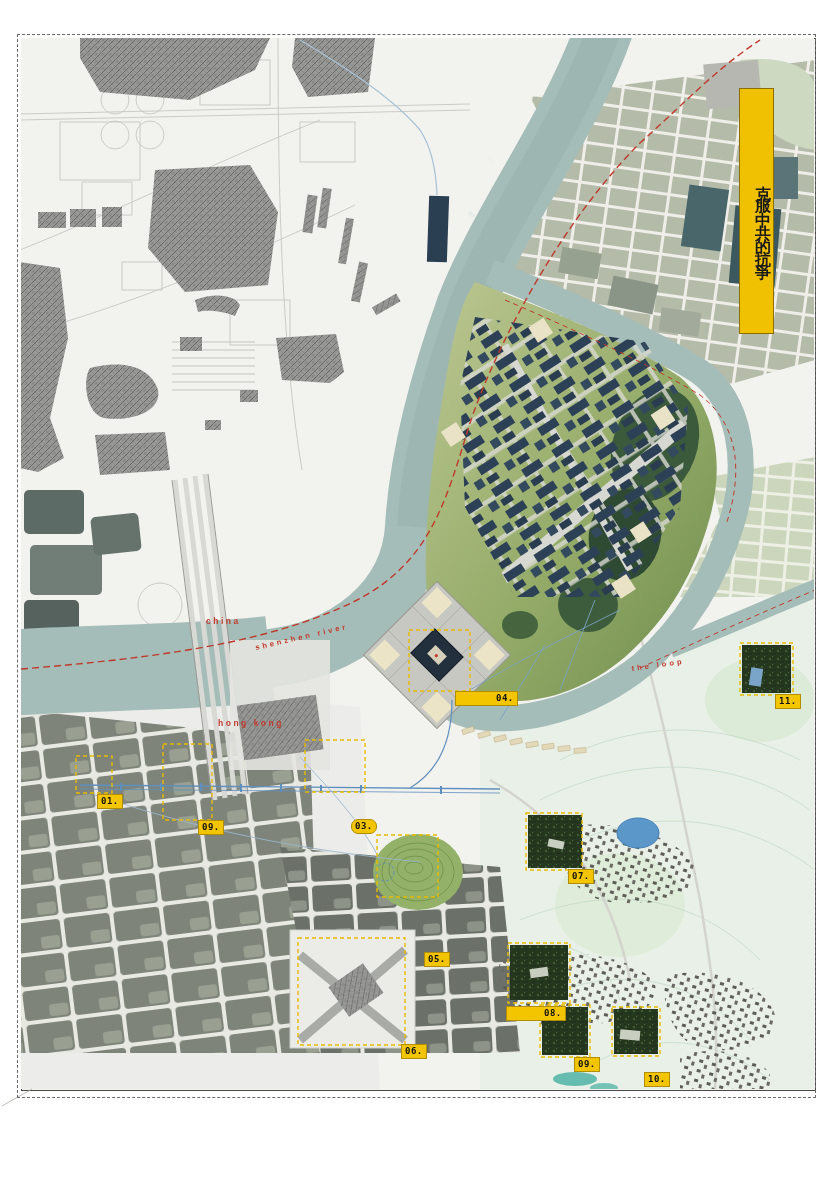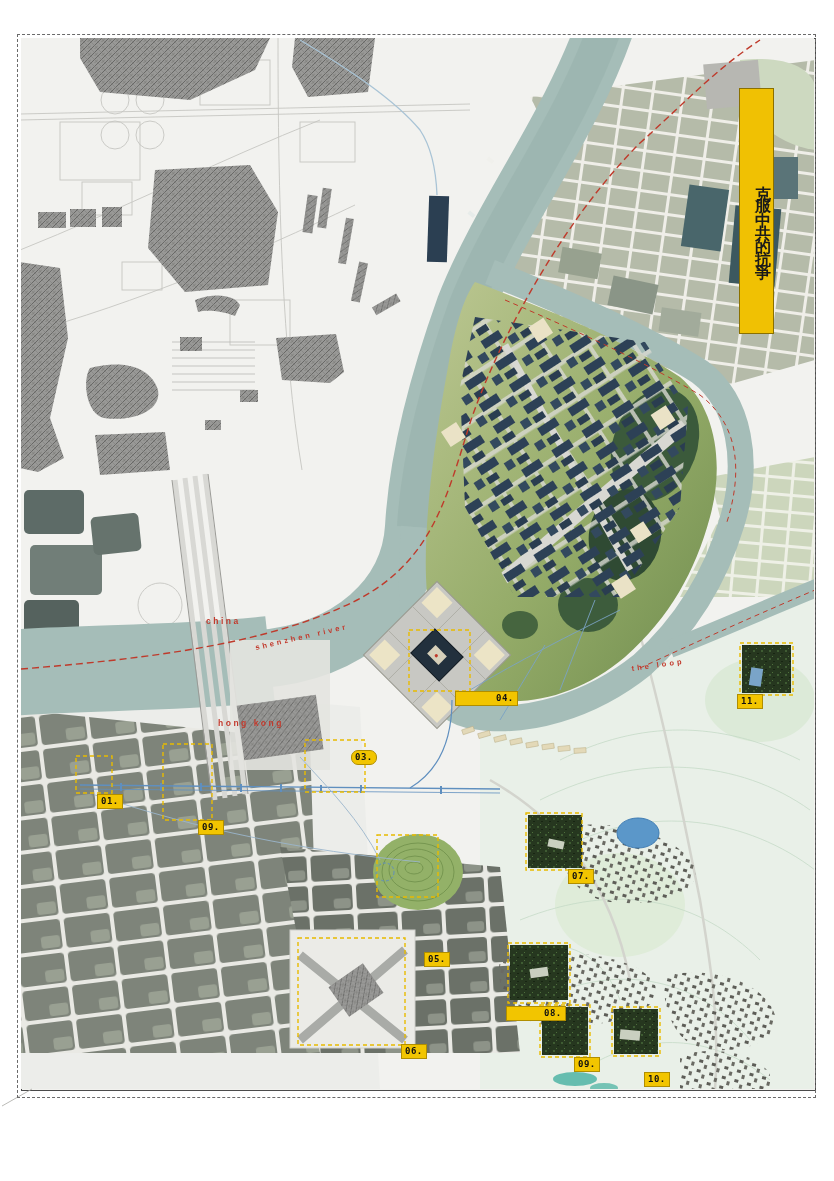--- a/index.html
+++ b/index.html
@@ -324,29 +324,29 @@
       </g>
     </g>
 
     <path d="M2,1106 L32,1089" stroke="#a9a9a5" stroke-width="0.8"></path>
   </svg>
 
   <div class="dashed-frame"></div>
 
   <div class="tag" style="left:97px;top:794px;">01.</div>
   <div class="tag" style="left:198px;top:820px;">09.</div>
-  <div class="tag" style="left:351px;top:750px;border-radius:7px;">03.</div>
+  <div class="tag" style="left:351px;top:819px;border-radius:7px;">03.</div>
   <div class="tag" style="left:455px;top:691px;padding-left:40px;">04.</div>
   <div class="tag" style="left:424px;top:916px;margin-top:36px;">05.</div>
   <div class="tag" style="left:389px;top:1044px;margin-left:12px;">06.</div>
   <div class="tag" style="left:568px;top:869px;">07.</div>
   <div class="tag" style="left:506px;top:1006px;padding-left:37px;">08.</div>
   <div class="tag" style="left:574px;top:1057px;">09.</div>
   <div class="tag" style="left:644px;top:1056px;margin-top:16px;">10.</div>
-  <div class="tag" style="left:737px;top:694px;">11.</div>
+  <div class="tag" style="left:775px;top:694px;">11.</div>
 
   <div class="banner">克服中共的抗爭</div>
 
   <div class="footer">
 
     
     
     
 
     

